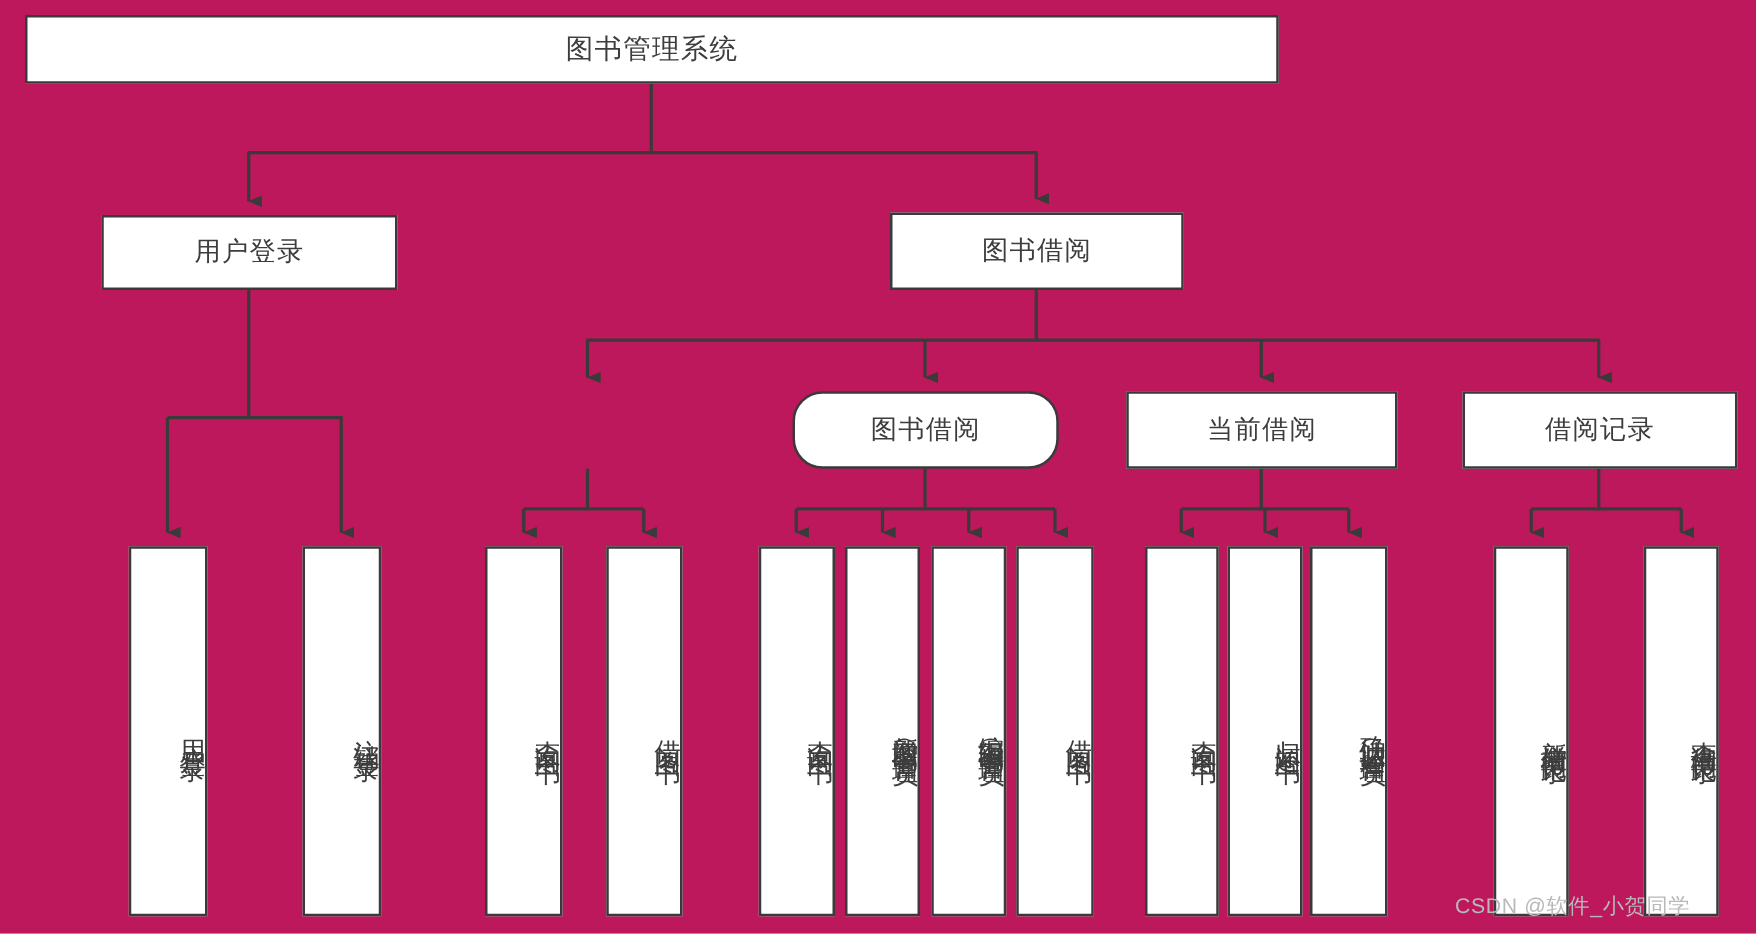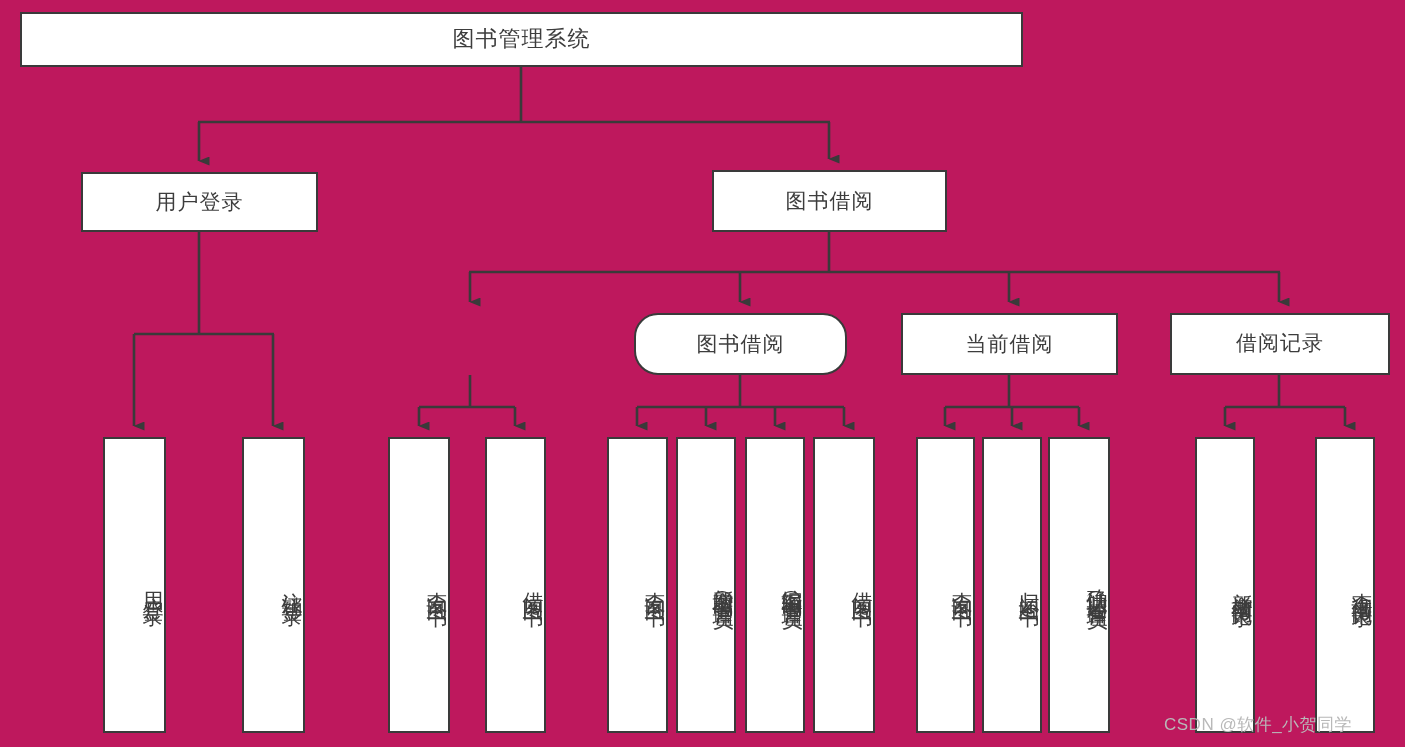--- a/index.html
+++ b/index.html
@@ -124,21 +124,21 @@
     </g>
   </svg>
 
   <div class="node h title" style="left:20px; top:12px; width:1003px; height:55px;">图书管理系统</div>
 
   <div class="node h" style="left:81px; top:172px; width:237px; height:60px;">用户登录</div>
   <div class="node h" style="left:712px; top:170px; width:235px; height:62px;">图书借阅</div>
 
   <div class="node h" style="left:634px; top:313px; width:213px; height:62px;border-radius:24px;">图书借阅</div>
   <div class="node h" style="left:901px; top:313px; width:217px; height:62px;">当前借阅</div>
-  <div class="node h" style="left:1170px; top:313px; width:220px; height:62px;font-family:Liberation Serif, serif;">借阅记录</div>
+  <div class="node h" style="left:1170px; top:313px; width:220px; height:62px;">借阅记录</div>
 
   <div class="node v" style="left:103px; top:437px; width:63px; height:296px;">用户登录</div>
   <div class="node v" style="left:242px; top:437px; width:63px; height:296px;">注销登录</div>
 
   <div class="node v" style="left:388px; top:437px; width:62px; height:296px;">查询图书</div>
   <div class="node v" style="left:485px; top:437px; width:61px; height:296px;">借阅图书</div>
 
   <div class="node v" style="left:607px; top:437px; width:61px; height:296px;">查询图书</div>
   <div class="node v tall" style="left:676px; top:437px; width:60px; height:296px;">新增图书（管理员）</div>
   <div class="node v tall" style="left:745px; top:437px; width:60px; height:296px;">编辑图书（管理员）</div>

